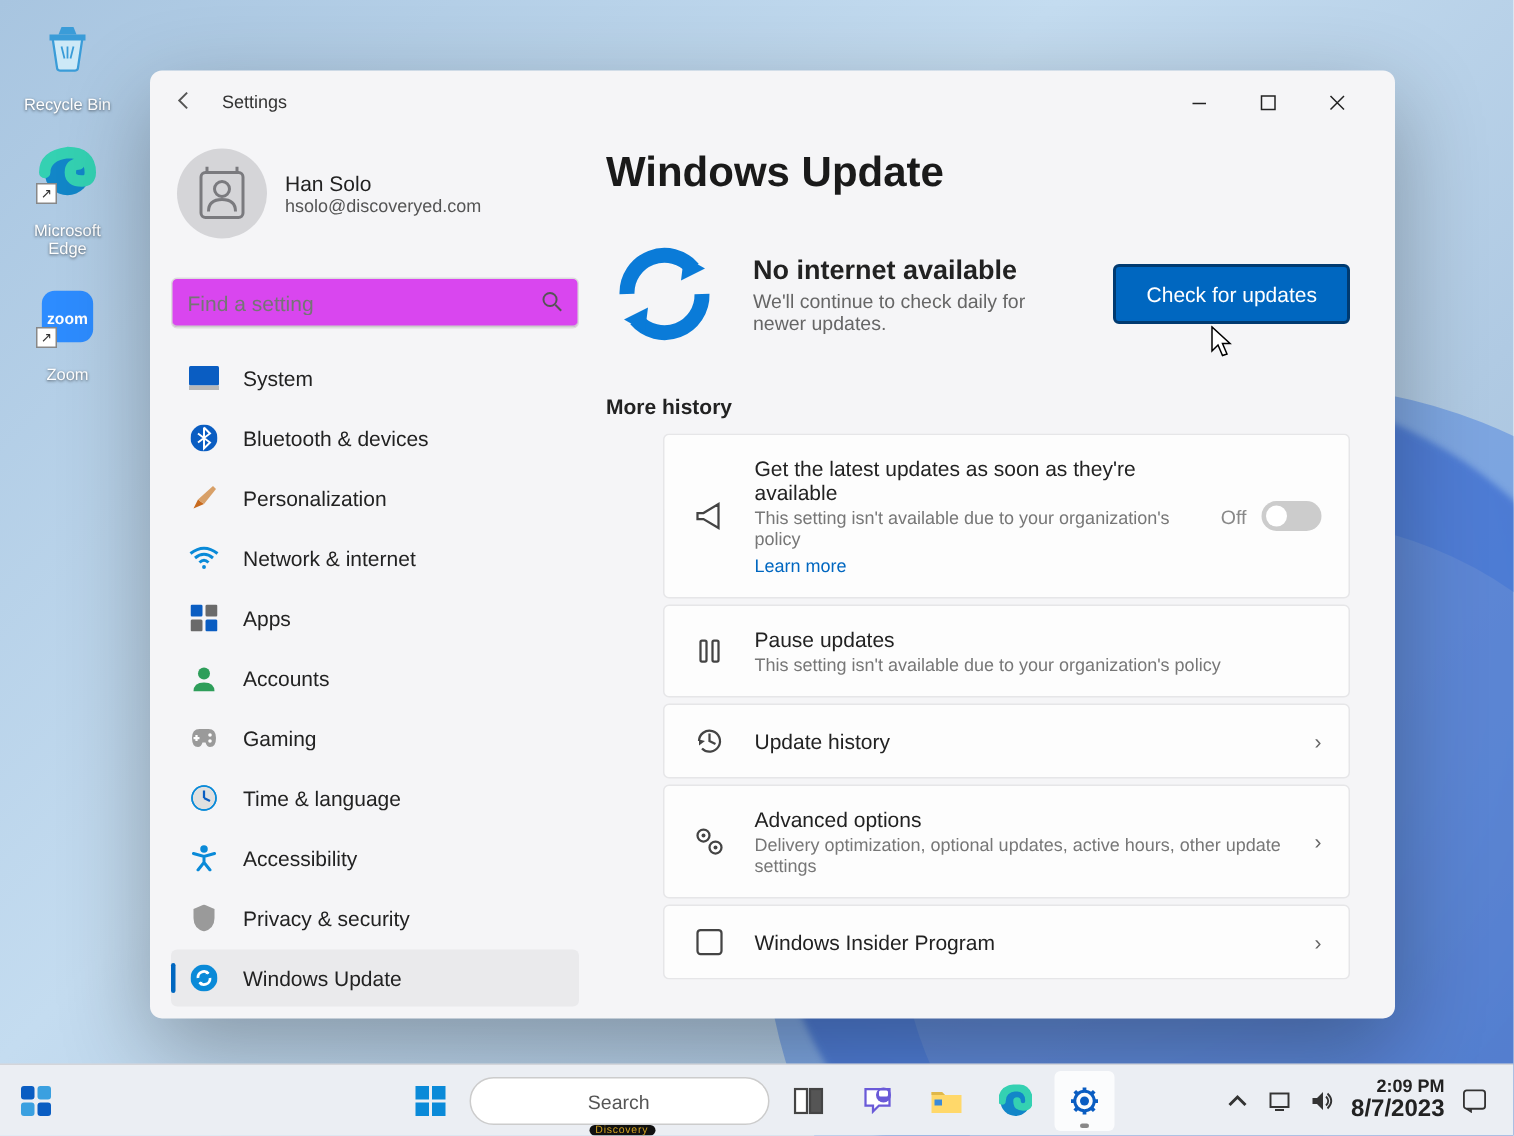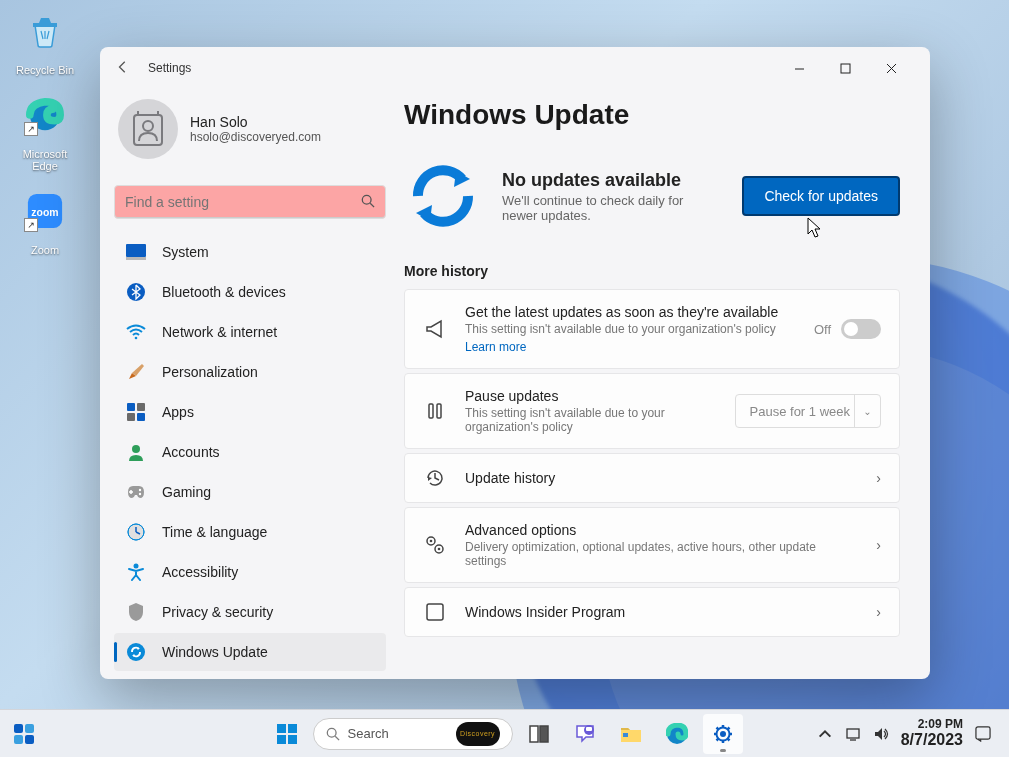--- a/index.html
+++ b/index.html
@@ -142,21 +142,21 @@
   border-radius: 50%;
   background: #d5d5d8;
   display: flex;
   align-items: center;
   justify-content: center;
 }
 .user-info { display: flex; flex-direction: column; }
 .user-name { font-weight: 400; font-size: 14px; color: #222; }
 .user-email { font-size: 12px; color: #555; }
 .search-box {
-  background: #fca5a5;
+  background: #d946ef;
   border: 1px solid #ddd;
   border-radius: 4px;
   height: 34px;
   display: flex;
   align-items: center;
   padding: 0 10px;
   gap: 6px;
   box-shadow: inset 0 -1px 0 #ccc;
 }
 .search-box input {
@@ -225,21 +225,21 @@
   background: #0067c0;
   color: #fff;
   border: 2px solid #003a70;
   border-radius: 4px;
   padding: 10px 20px;
   font-size: 14px;
   cursor: pointer;
   box-shadow: 0 0 0 1px #0067c0 inset;
 }
 .more-options-label { font-size: 14px; font-weight: 600; color: #222; margin-bottom: 10px; }
-.cards { display: flex; flex-direction: column; gap: 4px; overflow-y: auto; }
+.cards { display: flex; flex-direction: column; gap: 4px; overflow-y: auto; margin-left: 38px; }
 .card {
   background: #fdfdfd;
   border: 1px solid #e6e6e8;
   border-radius: 4px;
   display: flex;
   align-items: center;
   padding: 14px 18px;
   gap: 18px;
 }
 .card .cicon { width: 24px; color: #444; display: flex; align-items: center; justify-content: center; }
@@ -329,20 +329,21 @@
   background: #fff;
   border: 1px solid #ccc;
   height: 32px;
   width: 200px;
   border-radius: 16px;
   display: flex;
   align-items: center;
   padding: 0 12px;
   gap: 8px;
   cursor: pointer;
+  flex-direction: column;
 }
 .taskbar-search svg { opacity: 0.7; }
 .taskbar-search span { font-size: 13px; color: #555; flex: 1; }
 .de-pill {
   height: 24px;
   width: 44px;
   background: #111;
   color: #d0a020;
   border-radius: 12px;
   font-size: 7px;
@@ -474,35 +475,35 @@
           <div class="nicon">
               <svg width="18" height="18" viewBox="0 0 18 18">
                 <circle cx="9" cy="9" r="9" fill="#0a5dc2"></circle>
                 <path d="M9 2 L9 16 L13 12 L5 6 M9 2 L13 6 L5 12" stroke="#fff" stroke-width="1.3" fill="none"></path>
               </svg>
             </div>
           <span>Bluetooth &amp; devices</span>
         </div>
         <div class="nav-item">
           <div class="nicon">
+              <svg width="18" height="18" viewBox="0 0 18 18">
+                <path d="M2 16 L5 10 L9 13 Z" fill="#c86a1e"></path>
+                <path d="M5 10 L15 1 L17 3 L9 13" fill="#d8a068"></path>
+              </svg>
+            </div>
+          <span>Personalization</span>
+        </div>
+        <div class="nav-item">
+          <div class="nicon">
               <svg width="20" height="16" viewBox="0 0 20 16">
                 <path d="M1 5 Q10 -2 19 5 M4 8 Q10 3 16 8 M7 11 Q10 8 13 11" stroke="#0a8ad8" stroke-width="2" fill="none"></path>
                 <circle cx="10" cy="14" r="1.3" fill="#0a8ad8"></circle>
               </svg>
             </div>
           <span>Network &amp; internet</span>
-        </div>
-        <div class="nav-item">
-          <div class="nicon">
-              <svg width="18" height="18" viewBox="0 0 18 18">
-                <path d="M2 16 L5 10 L9 13 Z" fill="#c86a1e"></path>
-                <path d="M5 10 L15 1 L17 3 L9 13" fill="#d8a068"></path>
-              </svg>
-            </div>
-          <span>Personalization</span>
         </div>
         <div class="nav-item">
           <div class="nicon">
               <svg width="18" height="18" viewBox="0 0 18 18">
                 <rect x="0" y="0" width="8" height="8" rx="1" fill="#0a5dc2"></rect>
                 <rect x="10" y="0" width="8" height="8" rx="1" fill="#6a6a6a"></rect>
                 <rect x="0" y="10" width="8" height="8" rx="1" fill="#6a6a6a"></rect>
                 <rect x="10" y="10" width="8" height="8" rx="1" fill="#0a5dc2"></rect>
               </svg>
             </div>
@@ -573,21 +574,21 @@
       <div class="update-status">
         <div class="sync-icon">
           <svg width="78" height="78" viewBox="0 0 78 78">
               <path d="M14 39 A25 25 0 0 1 58 22" stroke="#0a7bd8" stroke-width="10" fill="none"></path>
               <path d="M64 39 A25 25 0 0 1 20 56" stroke="#0a7bd8" stroke-width="10" fill="none"></path>
               <path d="M52 14 L66 22 L50 30 Z" fill="#0a7bd8"></path>
               <path d="M26 64 L12 56 L28 48 Z" fill="#0a7bd8"></path>
             </svg>
         </div>
         <div class="status-text">
-          <div class="big">No updates available</div>
+          <div class="big">No internet available</div>
           <div class="small">We'll continue to check daily for newer updates.</div>
         </div>
         <button class="check-btn">Check for updates</button>
       </div>
       <div class="more-options-label">More history</div>
       <div class="cards">
         <div class="card">
           <div class="cicon">
               <svg width="22" height="22" viewBox="0 0 22 22">
                 <path d="M3 9 L3 13 L7 13 L17 19 L17 3 L7 9 Z" stroke="#444" stroke-width="1.5" fill="none"></path>
@@ -606,26 +607,20 @@
         <div class="card">
           <div class="cicon">
               <svg width="20" height="20" viewBox="0 0 20 20">
                 <rect x="4" y="3" width="4" height="14" rx="1" stroke="#444" stroke-width="1.5" fill="none"></rect>
                 <rect x="12" y="3" width="4" height="14" rx="1" stroke="#444" stroke-width="1.5" fill="none"></rect>
               </svg>
             </div>
           <div class="body">
             <div class="title">Pause updates</div>
             <div class="sub">This setting isn't available due to your organization's policy</div>
-          </div>
-          <div class="trail">
-            <div class="select-pause">
-              <span>Pause for 1 week</span>
-              <div class="caret">⌄</div>
-            </div>
           </div>
         </div>
         <div class="card">
           <div class="cicon">
               <svg width="20" height="20" viewBox="0 0 20 20">
                 <path d="M3 10 A7 7 0 1 1 5 15" stroke="#444" stroke-width="1.5" fill="none"></path>
                 <path d="M3 13 L3 9 L7 10 Z" fill="#444"></path>
                 <path d="M10 5 L10 10 L14 12" stroke="#444" stroke-width="1.5" fill="none"></path>
               </svg>
             </div>

